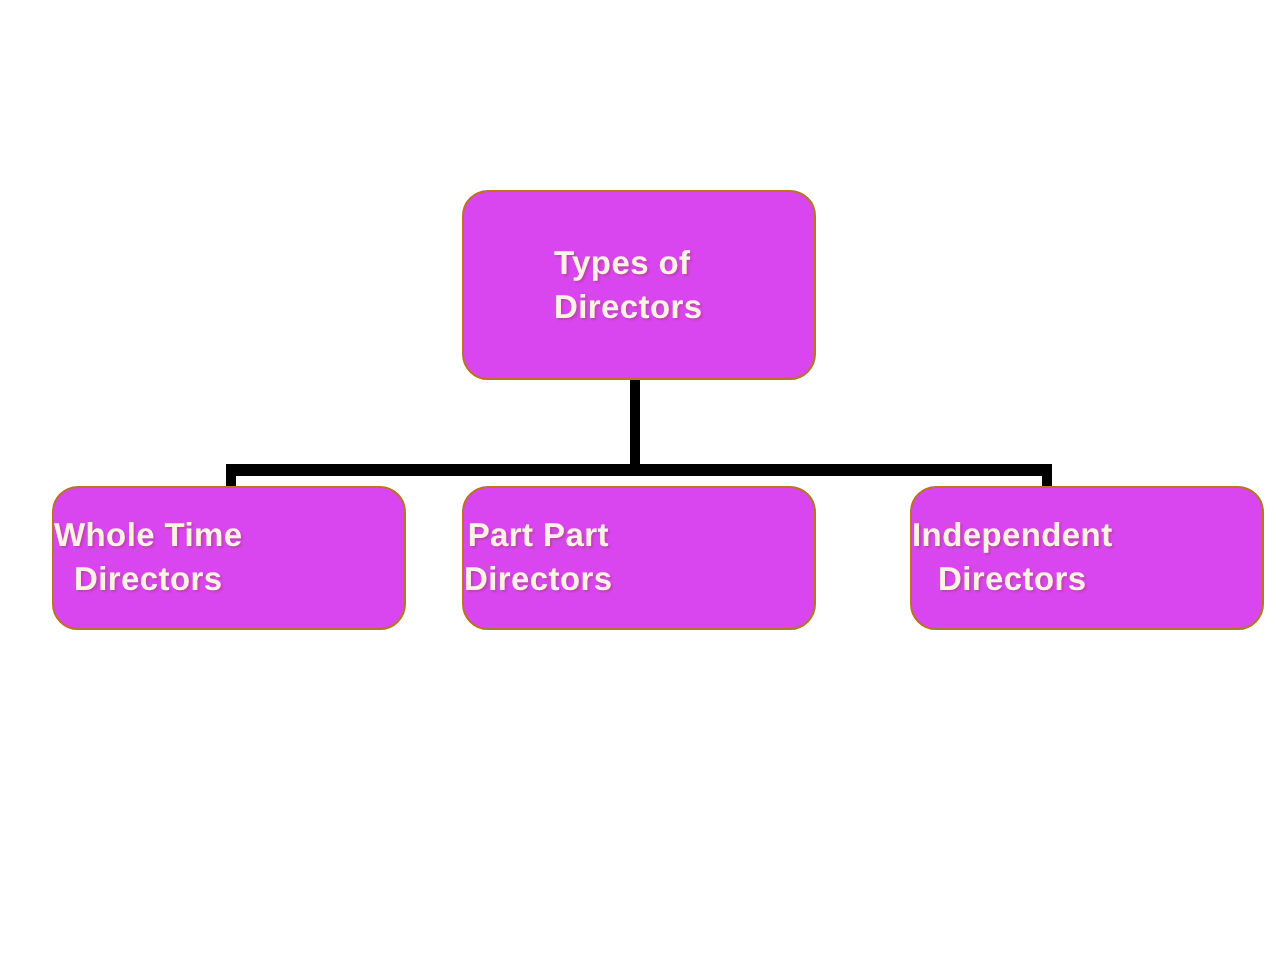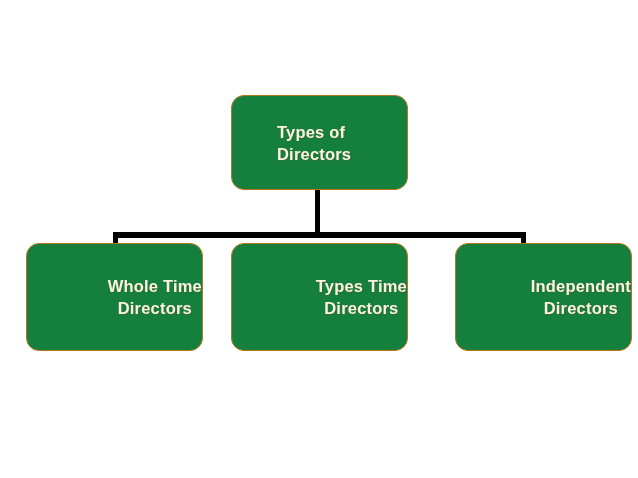--- a/index.html
+++ b/index.html
@@ -47,21 +47,21 @@
     left: 521px;
     top: 232px;
     width: 5px;
     height: 13px;
   }
 
   
   .node {
     position: absolute;
     box-sizing: border-box;
-    background: #15803d;
+    background: #d946ef;
     border: 1px solid #B5761D;
     border-radius: 13px;
     display: flex;
     align-items: center;
     color: #FDF3E4;
     font-weight: bold;
     font-size: 16.5px;
     line-height: 22px;
     letter-spacing: 0.2px;
     text-shadow: 1px 1px 1px rgba(120, 70, 0, 0.28);
@@ -74,22 +74,22 @@
     width: 177px;
     height: 95px;
     justify-content: flex-start;
     padding-left: 45px;
     text-align: left;
   }
 
   .node-child {
     top: 243px;
     width: 177px;
-    height: 108px;
-    justify-content: flex-end;
+    height: 72px;
+    justify-content: flex-start;
     text-align: center;
   }
   .child-1 { left: 26px; }
   .child-2 { left: 231px; }
   .child-3 { left: 455px; }
 </style>
 </head>
 <body>
 
 <div id="canvas">
@@ -103,21 +103,21 @@
     <span>Types of
 Directors</span>
   </div>
 
   <div class="node node-child child-1">
     <span>Whole Time
 Directors</span>
   </div>
 
   <div class="node node-child child-2">
-    <span>Types Time
+    <span>Part Part
 Directors</span>
   </div>
 
   <div class="node node-child child-3">
     <span>Independent
 Directors</span>
   </div>
 
 </div>
 

